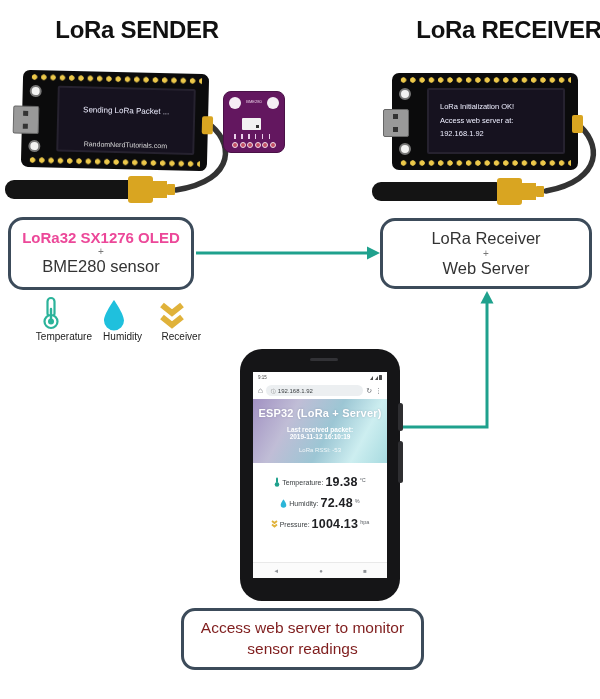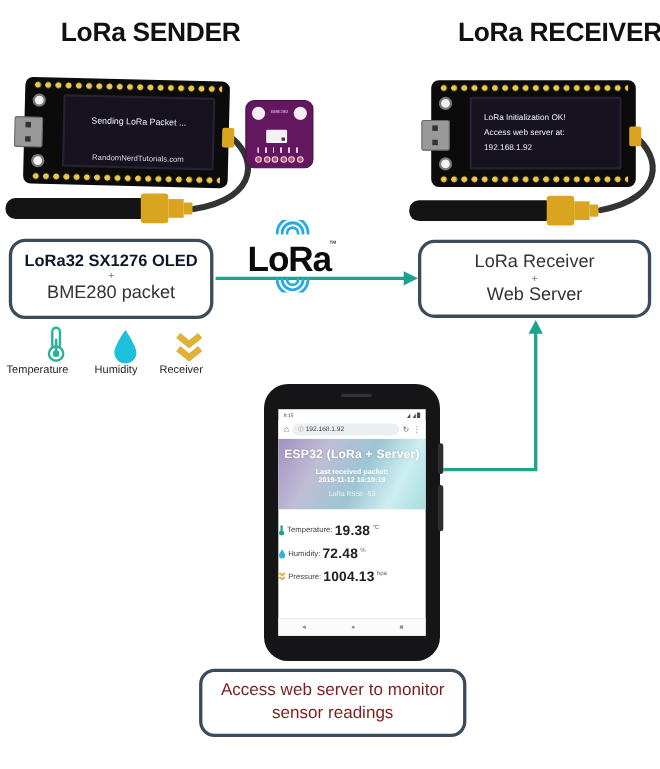--- a/index.html
+++ b/index.html
@@ -44,27 +44,27 @@
   .bme .chip{position:absolute;left:18px;top:26px;width:19px;height:12px;background:#f2f2f2;border-radius:1px;}
   .bme .chip:after{content:"";position:absolute;right:2px;bottom:2px;width:3px;height:3px;background:#333;}
   .bme .pinlabels{position:absolute;left:10px;right:10px;bottom:13px;height:5px;
         background-image:repeating-linear-gradient(90deg,#e9cfe9 0 1.5px,rgba(0,0,0,0) 1.5px 7px);}
   .bme .pinrow{position:absolute;left:8px;right:8px;bottom:4px;display:flex;justify-content:space-between;}
   .bme .pinrow span{width:6px;height:6px;border-radius:50%;background:#c24e63;border:1px solid #efdbe8;box-sizing:border-box;}
 
   
   .flow-box{position:absolute;background:#fff;border:3px solid #3c4b5a;border-radius:15px;
             box-sizing:border-box;text-align:center;}
-  .flow-title-bold{font-size:15px;font-weight:bold;color:#0f172a;margin-top:9px;}
+  .flow-title-bold{font-size:15px;font-weight:bold;color:#ec4899;margin-top:9px;}
   .flow-title{font-size:16.5px;color:#333;margin-top:8px;}
   .flow-plus{font-size:10px;color:#777;line-height:1.1;}
   .flow-sub{font-size:16.5px;color:#333;line-height:1.2;}
 
   
-  .legend-label{position:absolute;font-size:10px;color:#222;text-align:left;}
+  .legend-label{position:absolute;font-size:10px;color:#222;text-align:right;}
 
   
   .phone{position:absolute;left:240px;top:349px;width:160px;height:252px;background:#151517;
          border-radius:22px;}
   .phone .side-btn{position:absolute;right:-3px;width:5px;background:#2e2e31;border-radius:3px;}
   .phone .speaker{position:absolute;top:9px;left:70px;width:28px;height:3px;background:#323236;border-radius:2px;}
   .screen{position:absolute;left:13px;top:23px;width:134px;height:206px;background:#fff;overflow:hidden;}
   .statusbar{height:10px;display:flex;justify-content:space-between;align-items:center;padding:0 5px;}
   .statusbar .time{font-size:4.5px;color:#444;}
   .statusbar .sicons{display:flex;gap:1.5px;align-items:flex-end;}
@@ -79,21 +79,21 @@
   .urlbar .reload{font-size:7px;color:#5f6368;}
   .urlbar .menu{font-size:7px;color:#5f6368;}
   .pheader{height:64px;color:#fff;text-align:center;
       background:linear-gradient(118deg,#a191c2 0%,#c0bdd6 28%,#9cc6d4 55%,#cdeef0 78%,#a7dbe0 100%);}
   .pheader .ptitle{padding-top:8px;font-size:11px;font-weight:bold;letter-spacing:0.2px;
       text-shadow:0 0 2px rgba(90,90,120,0.35);}
   .pheader .packet1{margin-top:7px;font-size:6.5px;font-weight:bold;}
   .pheader .packet2{font-size:6.5px;font-weight:bold;}
   .pheader .rssi{margin-top:7px;font-size:6px;opacity:0.85;}
   .readings{padding-top:12px;}
-  .rrow{display:flex;justify-content:flex-start;align-items:center;gap:2px;margin-bottom:7px;}
+  .rrow{display:flex;justify-content:center;align-items:center;gap:2px;margin-bottom:7px;}
   .rlabel{font-size:7px;color:#3c4043;}
   .rvalue{font-size:12.5px;font-weight:bold;color:#202124;letter-spacing:0.2px;}
   .runit{font-size:5.5px;color:#5f6368;align-self:flex-start;margin-top:2px;}
   .pnav{position:absolute;left:0;right:0;bottom:0;height:15px;background:#fbfbfb;border-top:1px solid #e9e9e9;
         display:flex;justify-content:space-around;align-items:center;color:#8e9297;}
   .pnav span{font-size:6px;line-height:1;}
 
   
   .note-box{position:absolute;left:181px;top:608px;width:243px;height:62px;background:#fff;
       border:3px solid #3c4b5a;border-radius:14px;box-sizing:border-box;
@@ -170,35 +170,23 @@
   <div class="ant-g3" style="left:167px;top:184px;"></div>
 
   <div class="ant-bar" style="left:372px;top:182px;width:133px;"></div>
   <div class="ant-g1" style="left:497px;top:178px;"></div>
   <div class="ant-g2" style="left:522px;top:183px;"></div>
   <div class="ant-g3" style="left:536px;top:186px;"></div>
 
   <div class="flow-box" style="left:8px;top:217px;width:186px;height:73px;">
     <div class="flow-title-bold">LoRa32 SX1276 OLED</div>
     <div class="flow-plus">+</div>
-    <div class="flow-sub">BME280 packet</div>
-  </div>
-
-  <div class="abs" style="left:222px;top:200px;width:96px;height:66px;">
-    <svg width="96" height="66" viewBox="0 0 96 66">
-      <path d="M39,12 A5,5 0 0 1 49,12" stroke="#29abe2" stroke-width="2.6" fill="none" stroke-linecap="round"></path>
-      <path d="M34.5,12 A9.5,9.5 0 0 1 53.5,12" stroke="#29abe2" stroke-width="2.6" fill="none" stroke-linecap="round"></path>
-      <path d="M30,12 A14,14 0 0 1 58,12" stroke="#29abe2" stroke-width="2.6" fill="none" stroke-linecap="round"></path>
-      <text x="3" y="46" font-size="32" font-weight="bold" fill="#0a0a0a" letter-spacing="-1">LoRa</text>
-      <text x="77" y="24" font-size="7" fill="#0a0a0a">™</text>
-      <path d="M39,54 A5,5 0 0 0 49,54" stroke="#29abe2" stroke-width="2.6" fill="none" stroke-linecap="round"></path>
-      <path d="M34.5,54 A9.5,9.5 0 0 0 53.5,54" stroke="#29abe2" stroke-width="2.6" fill="none" stroke-linecap="round"></path>
-      <path d="M30,54 A14,14 0 0 0 58,54" stroke="#29abe2" stroke-width="2.6" fill="none" stroke-linecap="round"></path>
-    </svg>
-  </div>
+    <div class="flow-sub">BME280 sensor</div>
+  </div>
+
 
   <div class="flow-box" style="left:380px;top:218px;width:212px;height:71px;">
     <div class="flow-title">LoRa Receiver</div>
     <div class="flow-plus">+</div>
     <div class="flow-sub">Web Server</div>
   </div>
 
   <svg class="abs" style="left:40px;top:296px;" width="22" height="34" viewBox="0 0 22 34">
     <rect x="7.5" y="2" width="7" height="19" rx="3.5" fill="#fff" stroke="#2bb39a" stroke-width="2.2"></rect>
     <circle cx="11" cy="25.5" r="6.5" fill="#fff" stroke="#2bb39a" stroke-width="2.2"></circle>

